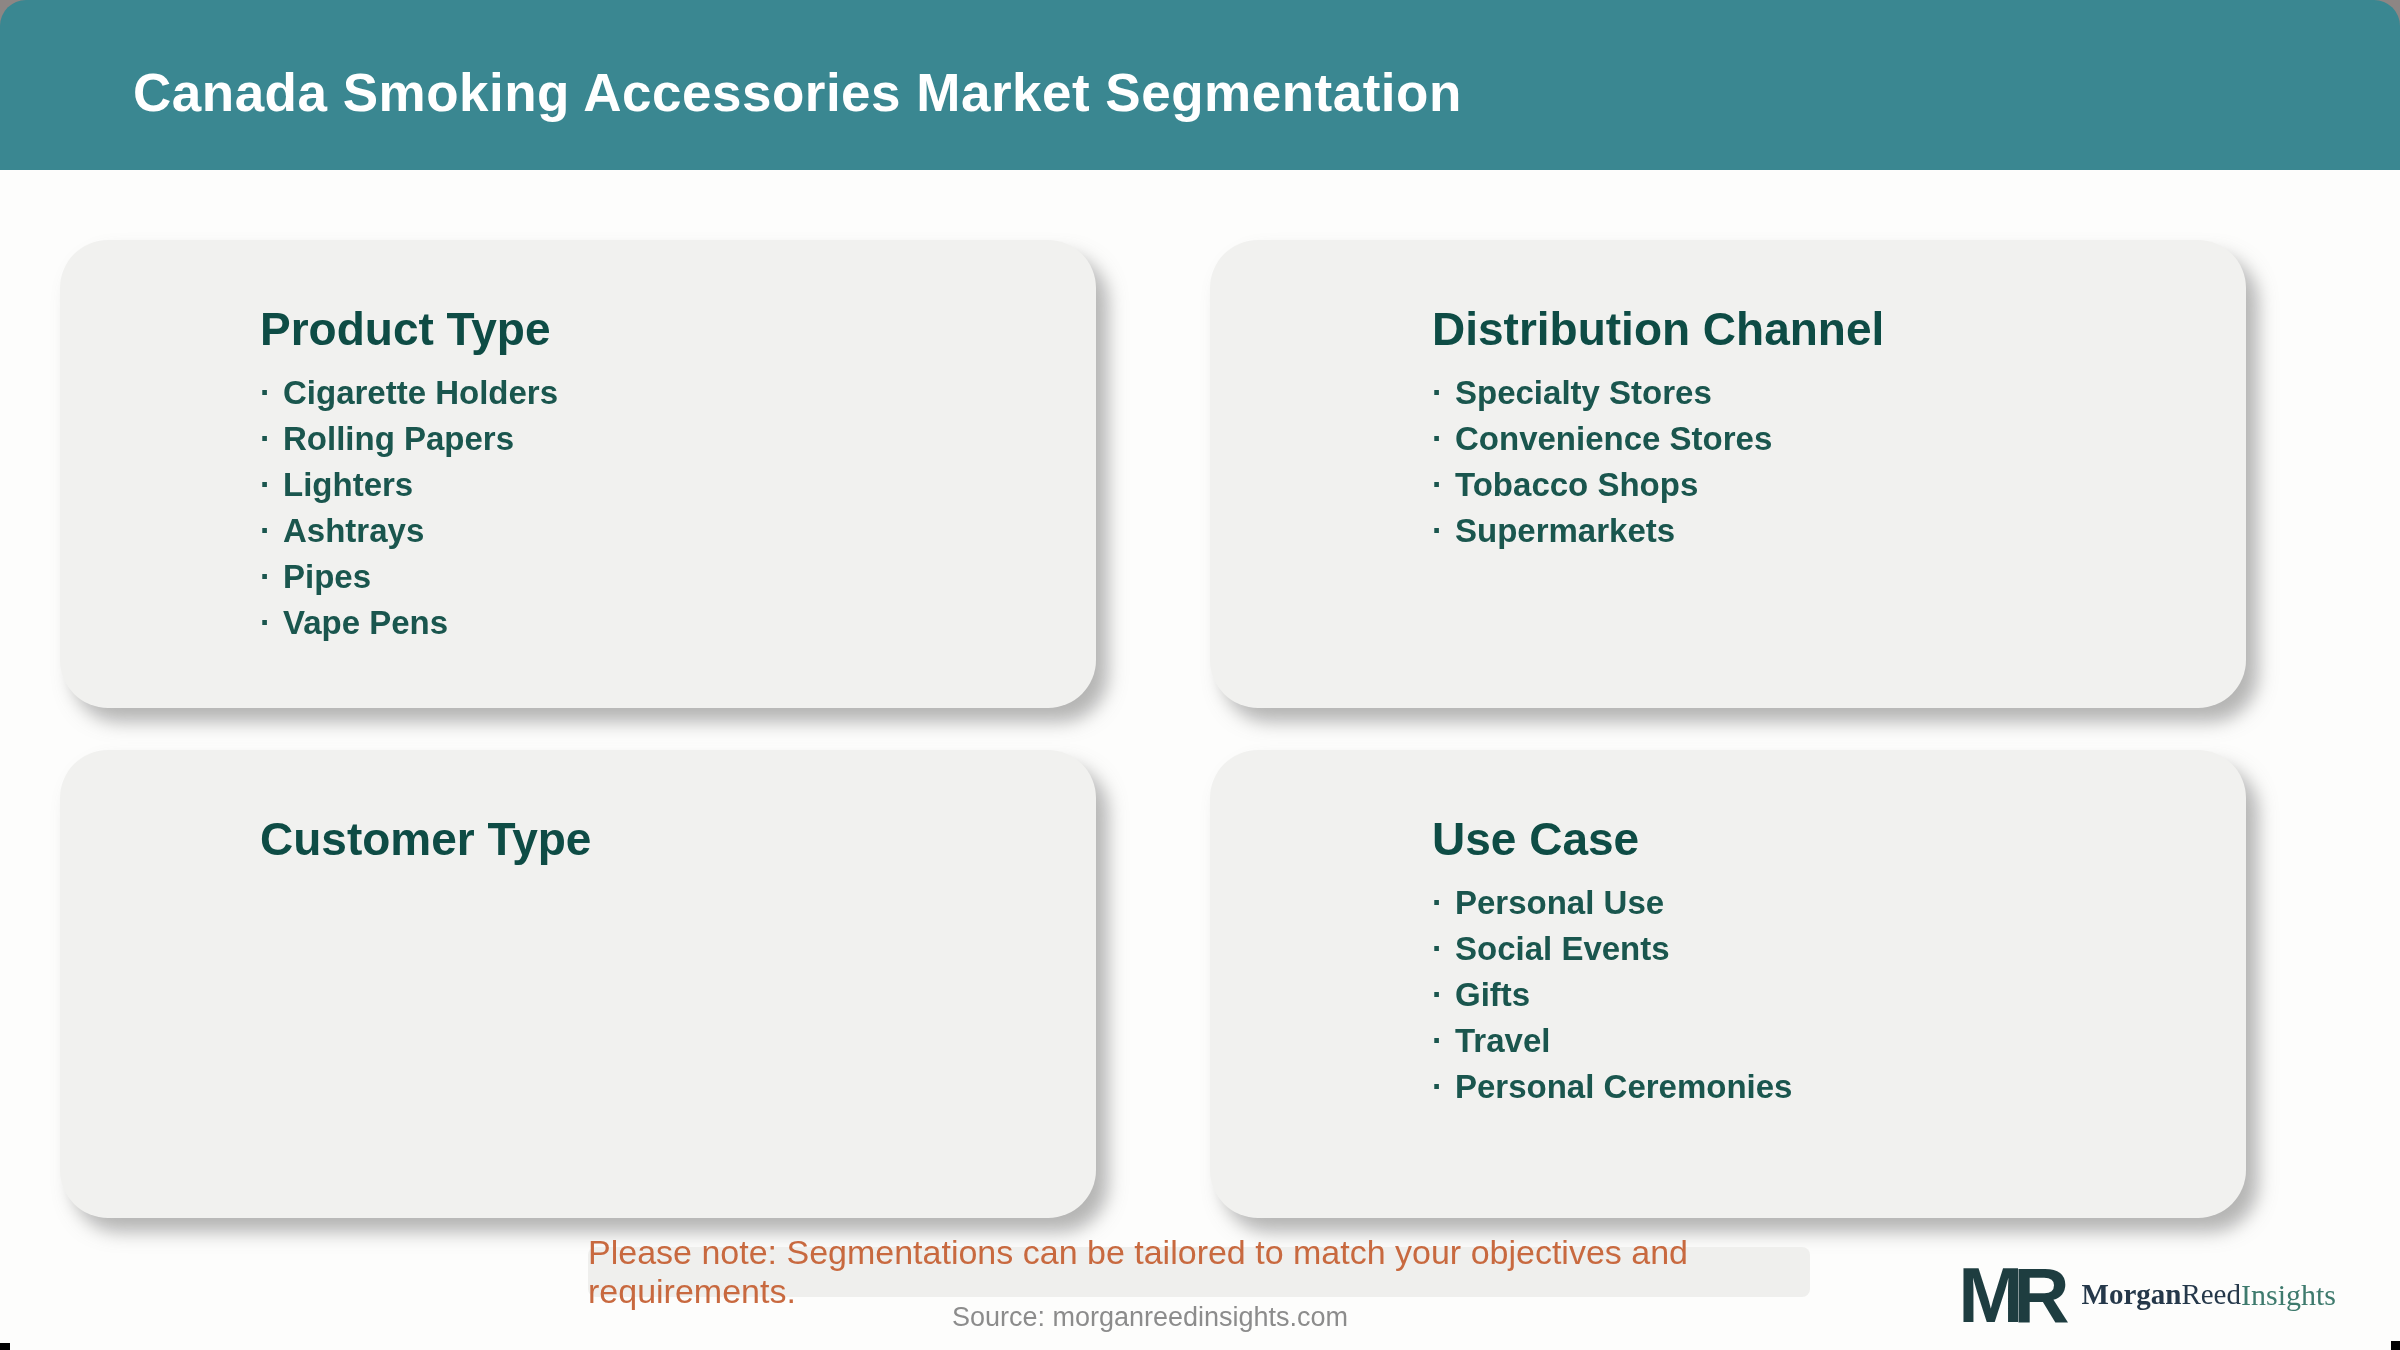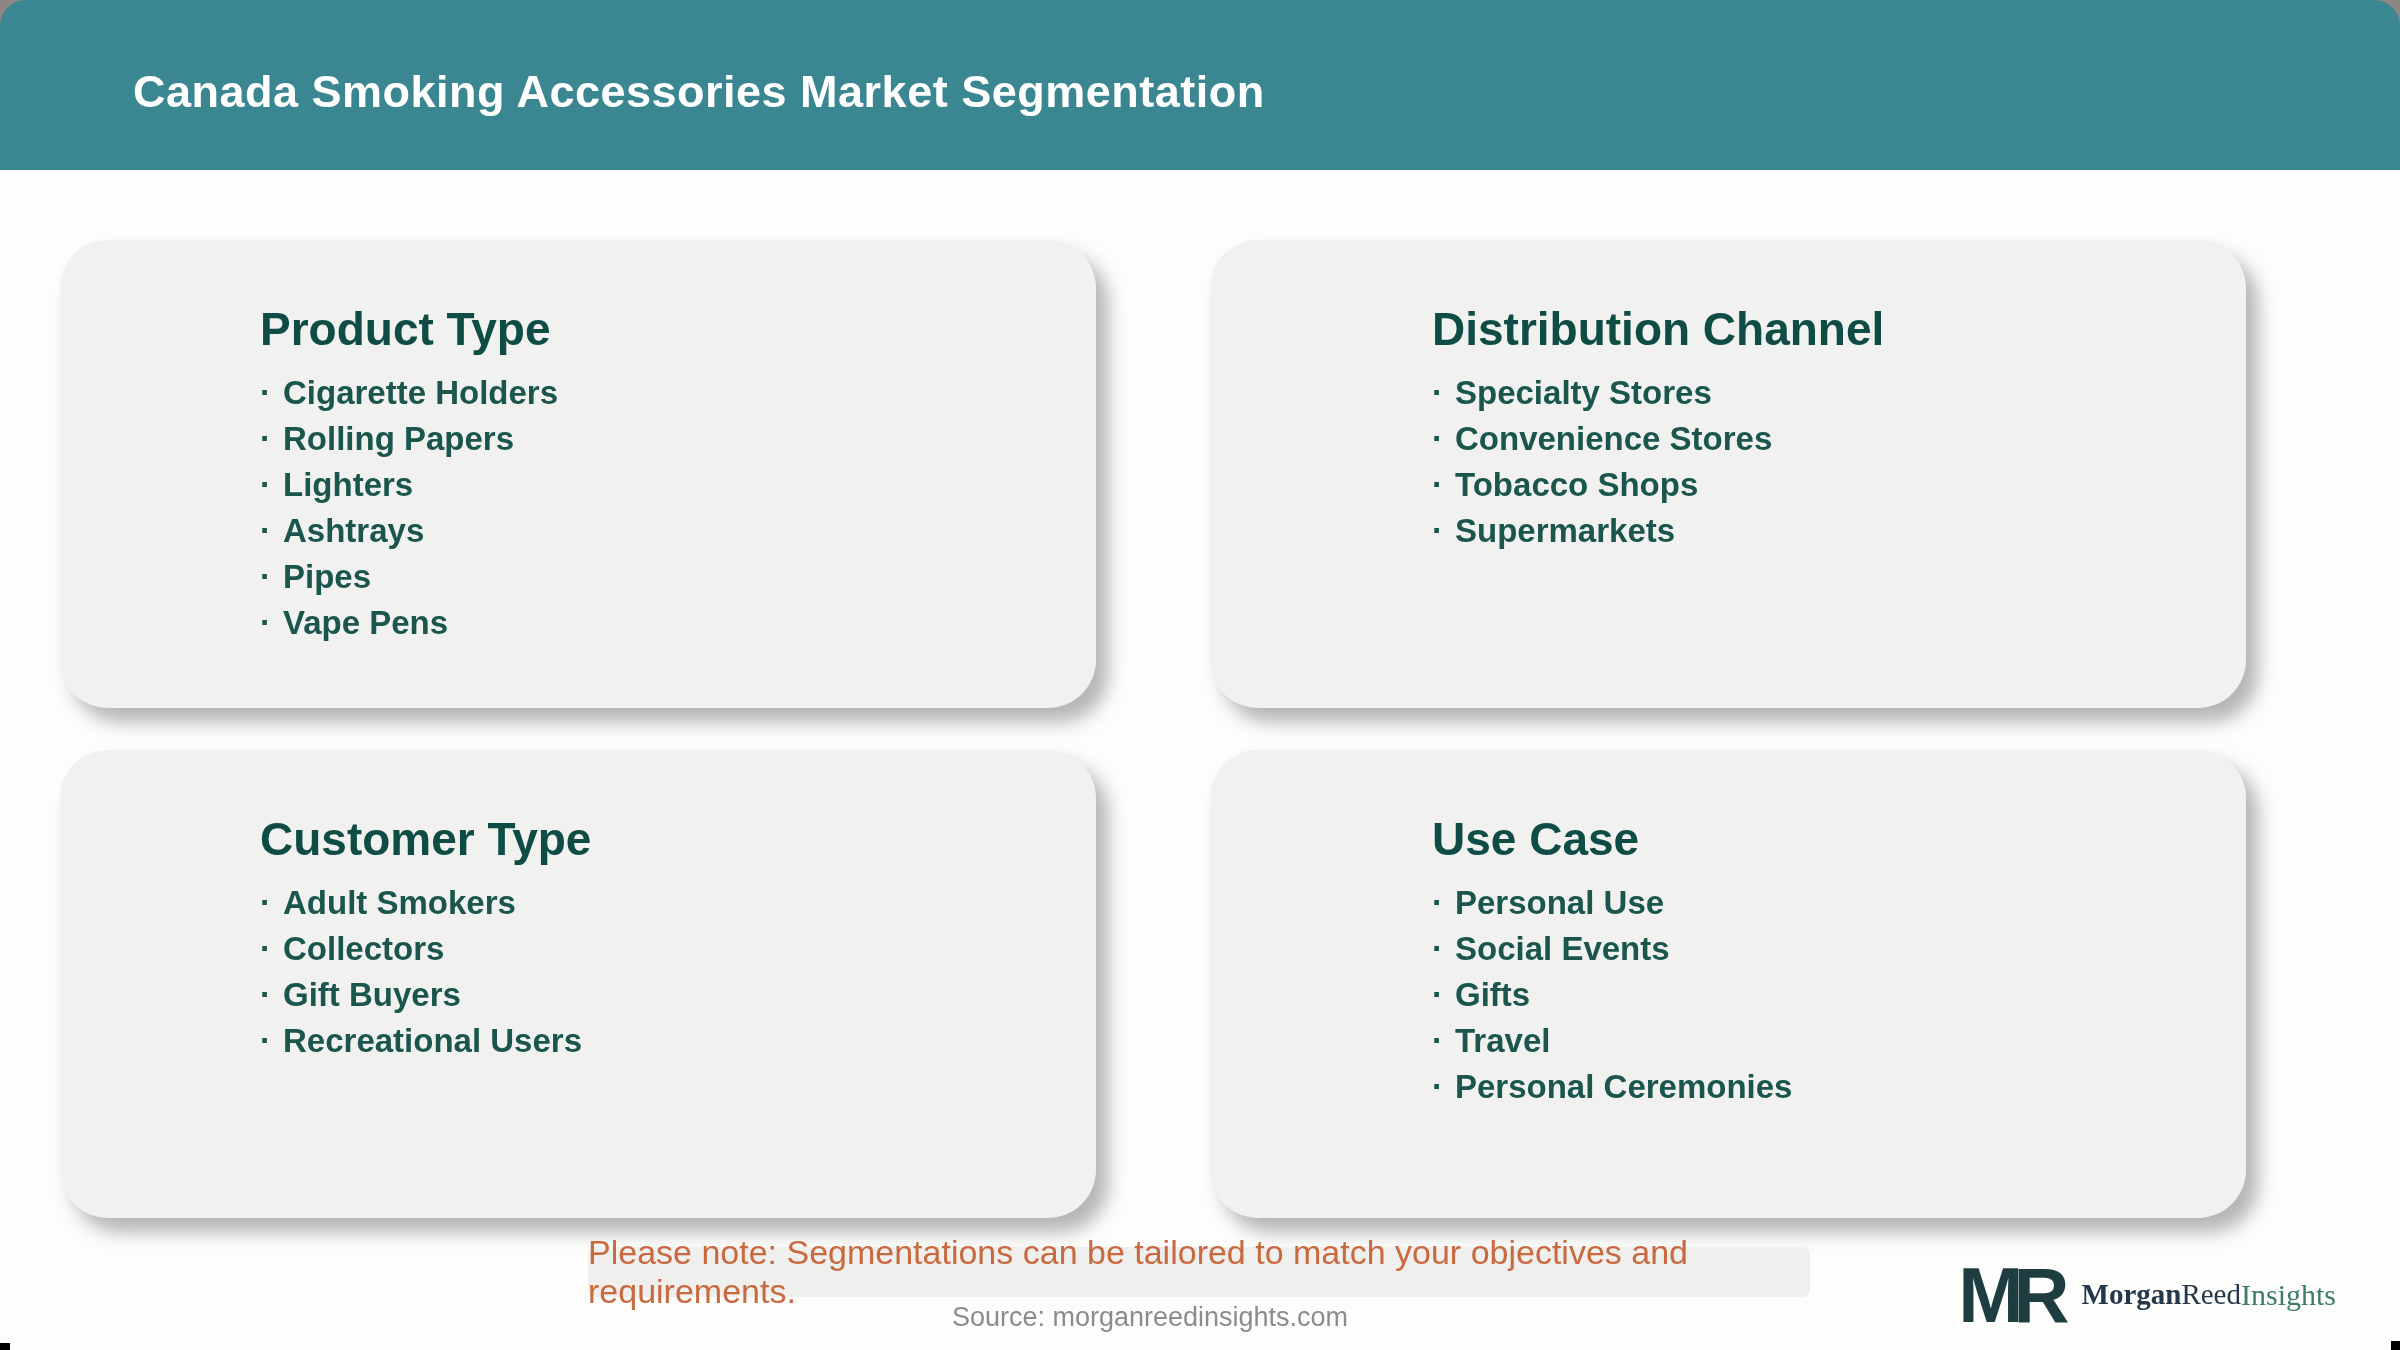--- a/index.html
+++ b/index.html
@@ -22,21 +22,21 @@
     position: absolute;
     top: 0; left: 0;
     width: 2400px; height: 170px;
     background: #3a8791;
     border-radius: 26px 26px 0 0;
     display: flex;
     align-items: center;
   }
   .header-title {
     color: #ffffff;
-    font-size: 45px;
+    font-size: 53px;
     font-weight: 700;
     letter-spacing: 0.5px;
     padding-left: 133px;
     padding-top: 14px;
   }
 
   
   .card {
     position: absolute;
     width: 1036px;
@@ -153,26 +153,20 @@
   <div class="card-list">
       <div class="list-item"><span class="bullet">·</span><span class="item-label">Specialty Stores</span></div>
       <div class="list-item"><span class="bullet">·</span><span class="item-label">Convenience Stores</span></div>
       <div class="list-item"><span class="bullet">·</span><span class="item-label">Tobacco Shops</span></div>
       <div class="list-item"><span class="bullet">·</span><span class="item-label">Supermarkets</span></div>
     </div>
 </div>
 
 <div class="card pos-bl">
   <div class="card-title">Customer Type</div>
-  <div class="card-list">
-      <div class="list-item"><span class="bullet">·</span><span class="item-label">Adult Smokers</span></div>
-      <div class="list-item"><span class="bullet">·</span><span class="item-label">Collectors</span></div>
-      <div class="list-item"><span class="bullet">·</span><span class="item-label">Gift Buyers</span></div>
-      <div class="list-item"><span class="bullet">·</span><span class="item-label">Recreational Users</span></div>
-    </div>
 </div>
 
 <div class="card pos-br col-right">
   <div class="card-title">Use Case</div>
   <div class="card-list">
       <div class="list-item"><span class="bullet">·</span><span class="item-label">Personal Use</span></div>
       <div class="list-item"><span class="bullet">·</span><span class="item-label">Social Events</span></div>
       <div class="list-item"><span class="bullet">·</span><span class="item-label">Gifts</span></div>
       <div class="list-item"><span class="bullet">·</span><span class="item-label">Travel</span></div>
       <div class="list-item"><span class="bullet">·</span><span class="item-label">Personal Ceremonies</span></div>

